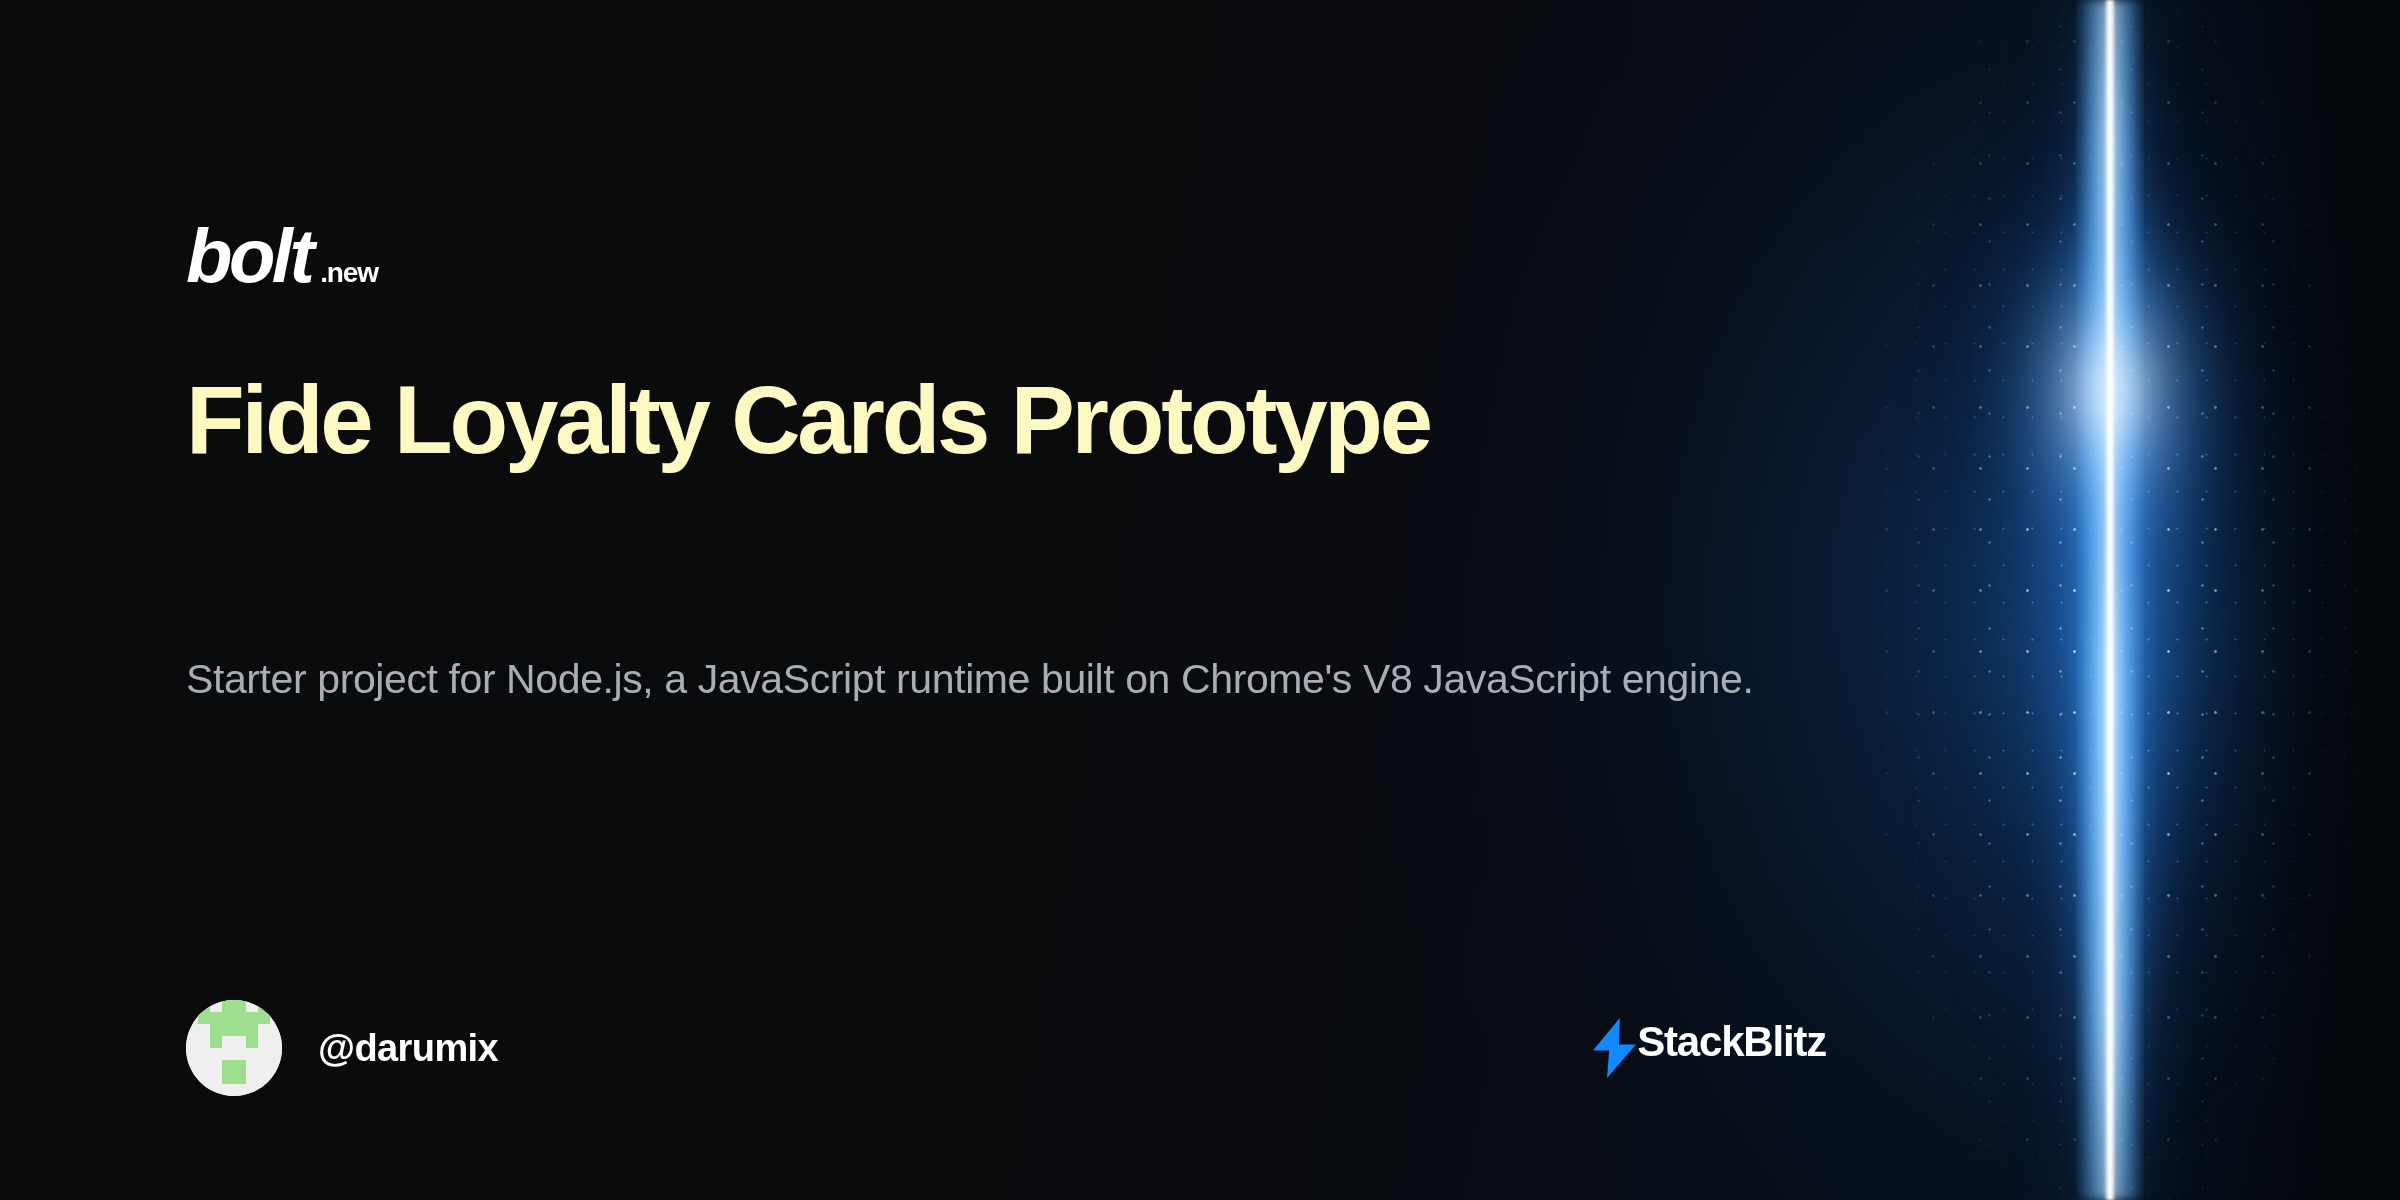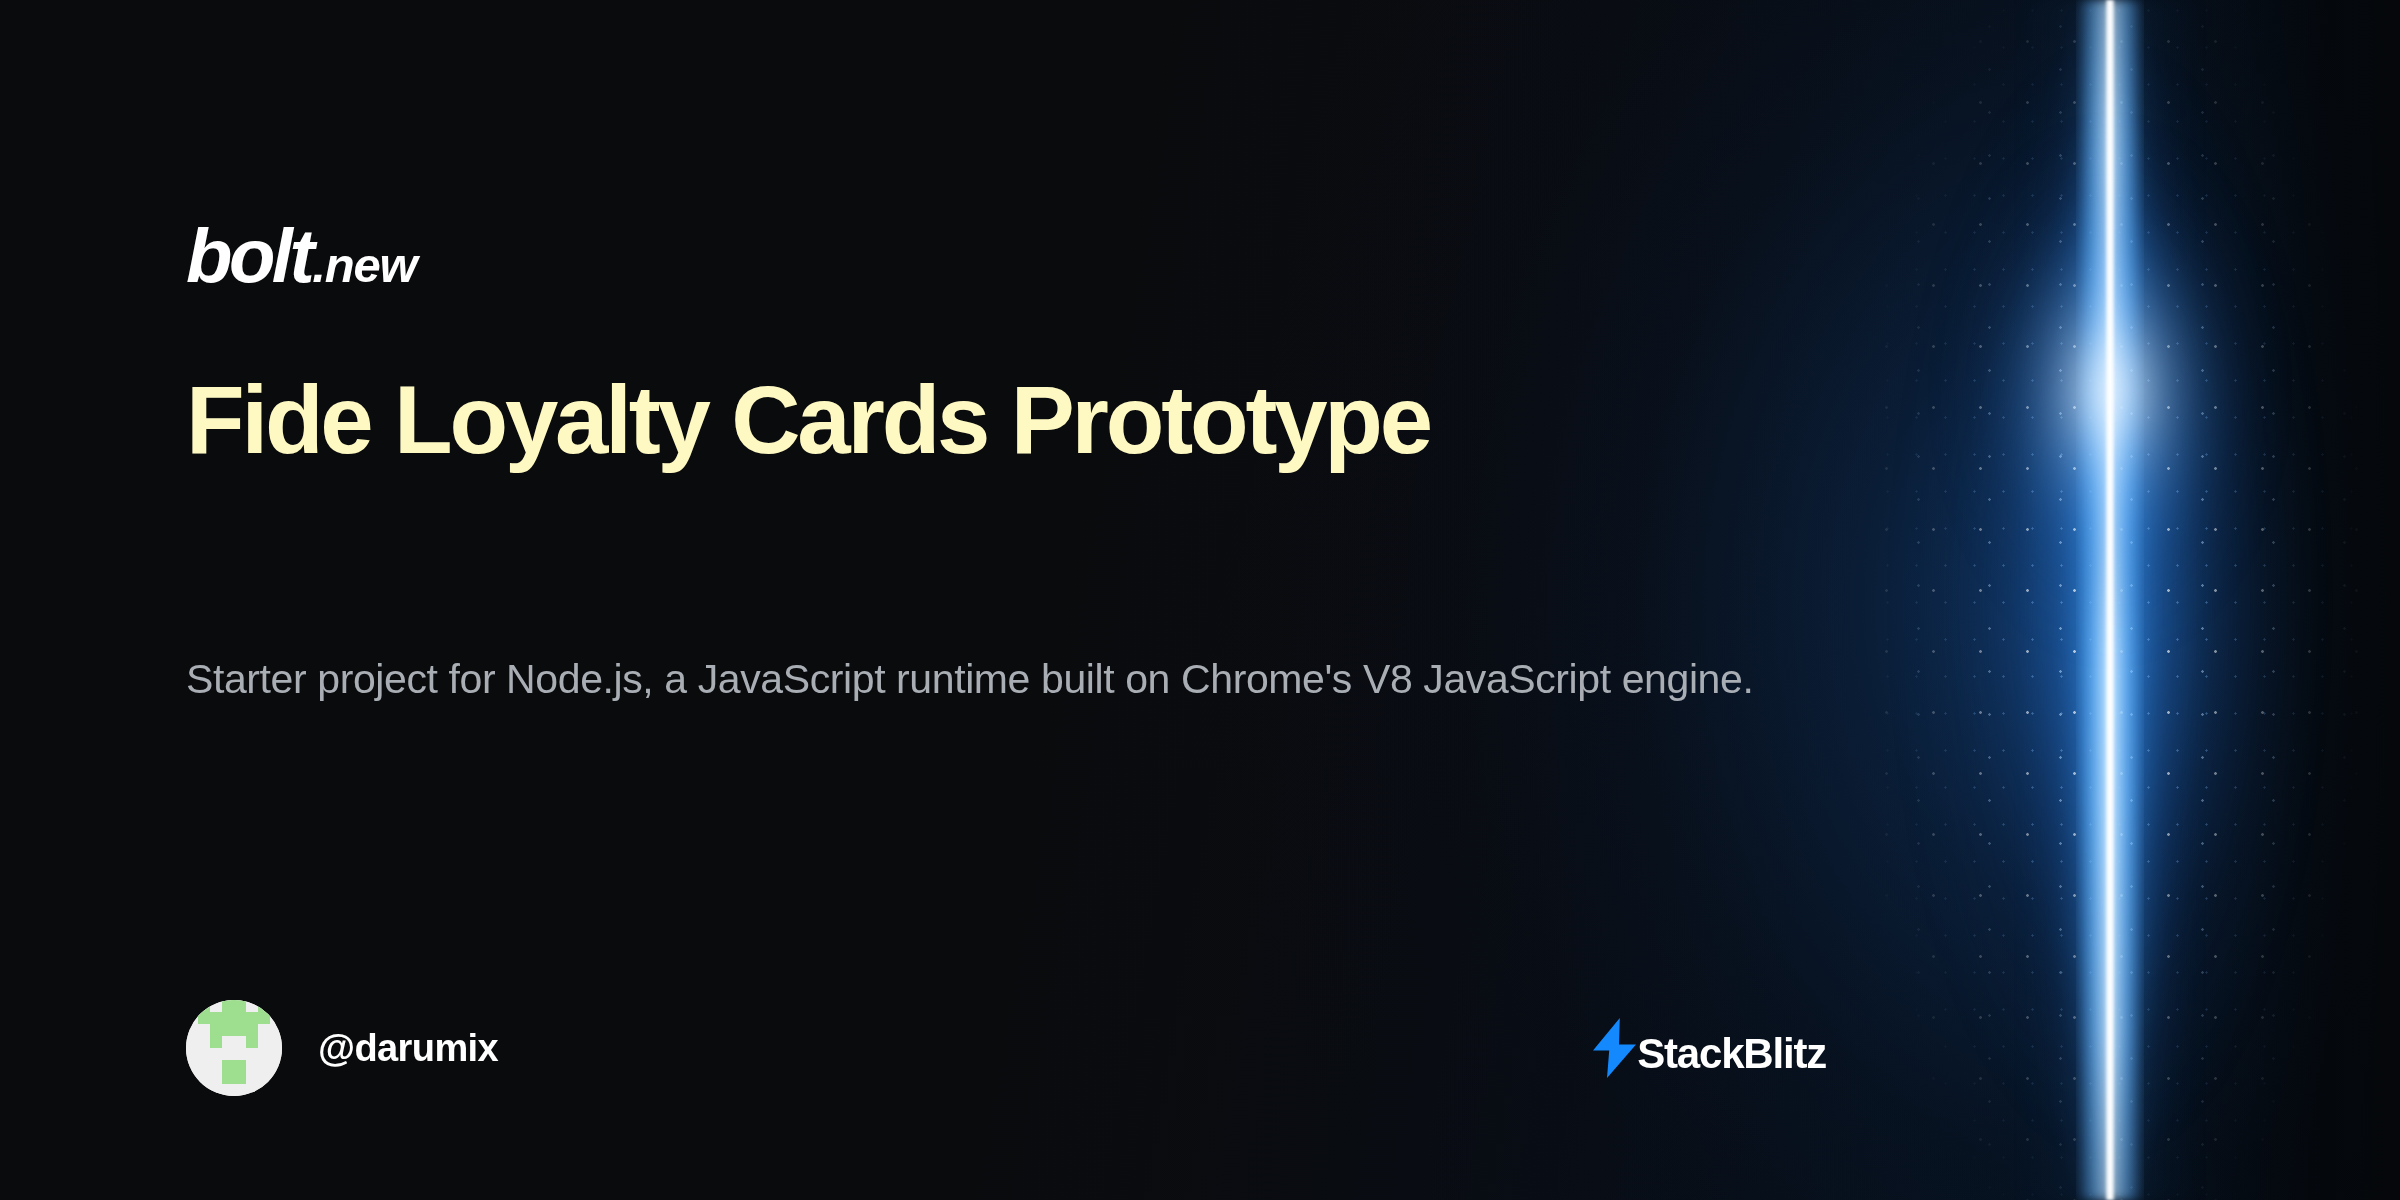--- a/index.html
+++ b/index.html
@@ -148,26 +148,25 @@
     color:#ffffff;
   }
   .brand-bolt {
     font-size:76px;
     font-weight:700;
     font-style:italic;
     letter-spacing:-3.5px;
     line-height:1;
   }
   .brand-new {
-    font-size:49px;
-    font-weight:700;
-    font-style:italic;
+    font-size:28px;
+    font-weight:700;
     letter-spacing:-1.2px;
     line-height:1;
-    margin-left:1px;
+    margin-left:9px;
   }
 
   
   .headline {
     position:absolute; left:0; top:366px;
     width:1680px;
     color:#fef9c3;
     font-size:96px;
     font-weight:700;
     line-height:1.135;
@@ -203,21 +202,21 @@
   }
   .avatar svg { display:block; width:96px; height:96px; }
 
   .author-name {
     color:#ffffff;
     font-size:38px;
     font-weight:600;
     letter-spacing:-0.6px;
   }
 
-  .powered { display:flex; align-items:flex-end; }
+  .powered { display:flex; align-items:flex-start; }
 
   .sb-bolt { width:44px; height:60px; flex:none; display:block; }
 
   .sb-name {
     color:#ffffff;
     font-size:42px;
     font-weight:700;
     letter-spacing:-1.2px;
   }
 </style>

